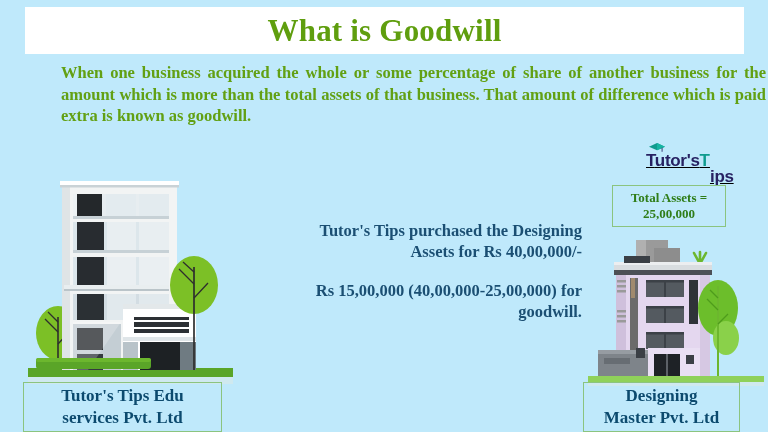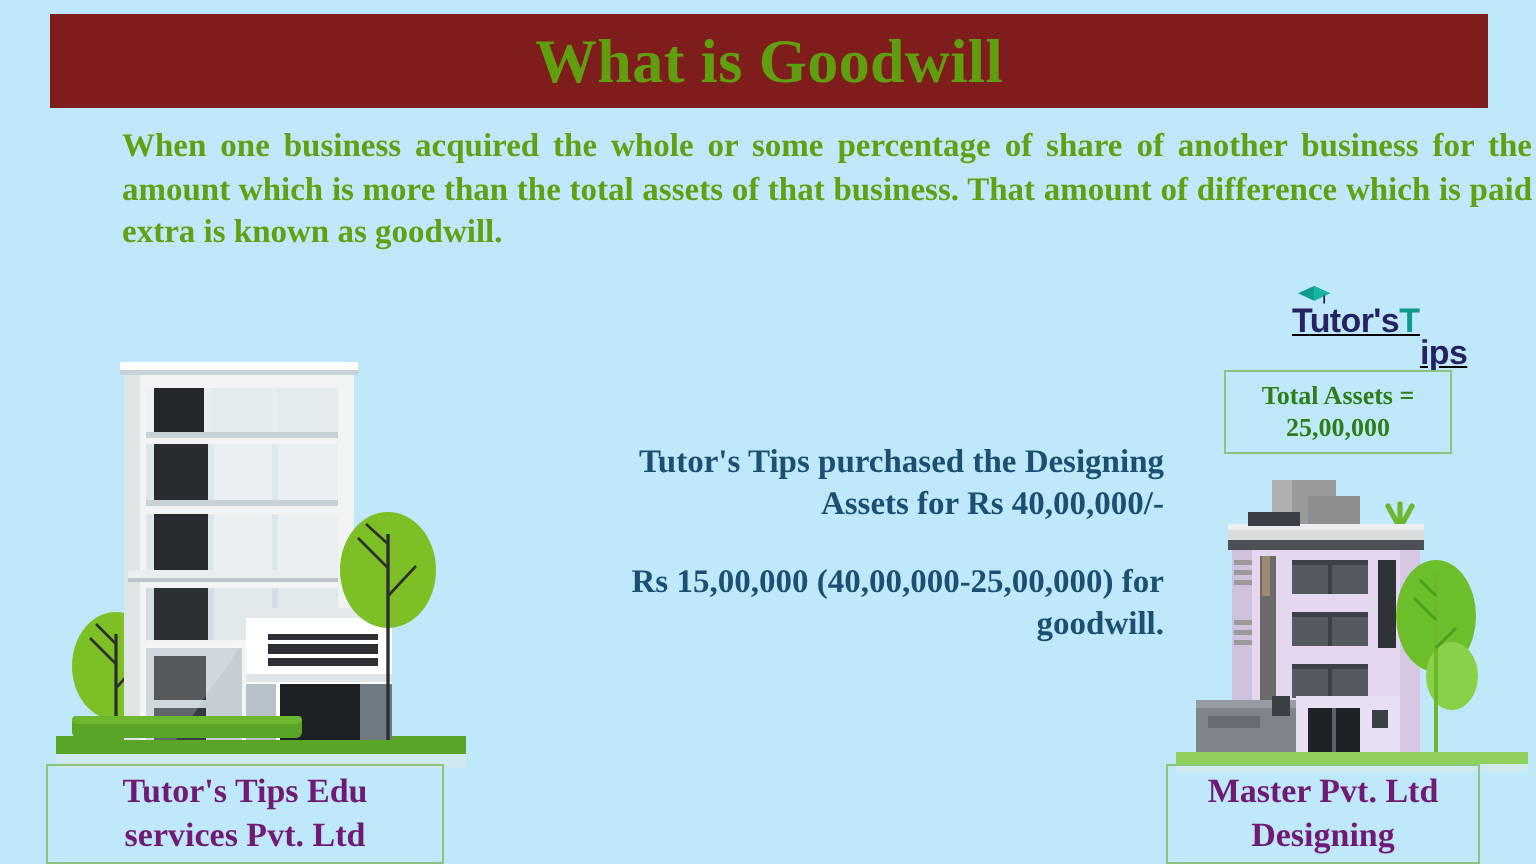--- a/index.html
+++ b/index.html
@@ -20,21 +20,21 @@
     overflow: hidden;
   }
 
   
   #title-bar {
     position: absolute;
     left: 25px;
     top: 7px;
     width: 719px;
     height: 47px;
-    background: #7f1d1d;
+    background: #ffffff;
     display: flex;
     align-items: center;
     justify-content: center;
   }
   #page-title {
     font-family: "Liberation Serif", "DejaVu Serif", serif;
     font-weight: bold;
     font-size: 31px;
     color: #5f9e0e;
     letter-spacing: 0.2px;
@@ -127,21 +127,21 @@
     box-sizing: border-box;
     display: flex;
     flex-direction: column;
     align-items: center;
     justify-content: center;
     text-align: center;
     font-family: "Liberation Serif", "DejaVu Serif", serif;
     font-weight: bold;
     font-size: 17px;
     line-height: 22px;
-    color: #701a75;
+    color: #0c4a6e;
   }
   #caption-left {
     left: 23px;
     top: 382px;
     width: 199px;
     height: 50px;
   }
   #caption-right {
     left: 583px;
     top: 382px;
@@ -322,17 +322,17 @@
     <div>Rs 15,00,000 (40,00,000-25,00,000) for</div>
     <div>goodwill.</div>
   </div>
 
   <div class="caption-box" id="caption-left">
     <div>Tutor's Tips Edu</div>
     <div>services Pvt. Ltd</div>
   </div>
 
   <div class="caption-box" id="caption-right">
+    <div>Designing</div>
     <div>Master Pvt. Ltd</div>
-    <div>Designing</div>
   </div>
 
 </div>
 
 </body></html>

